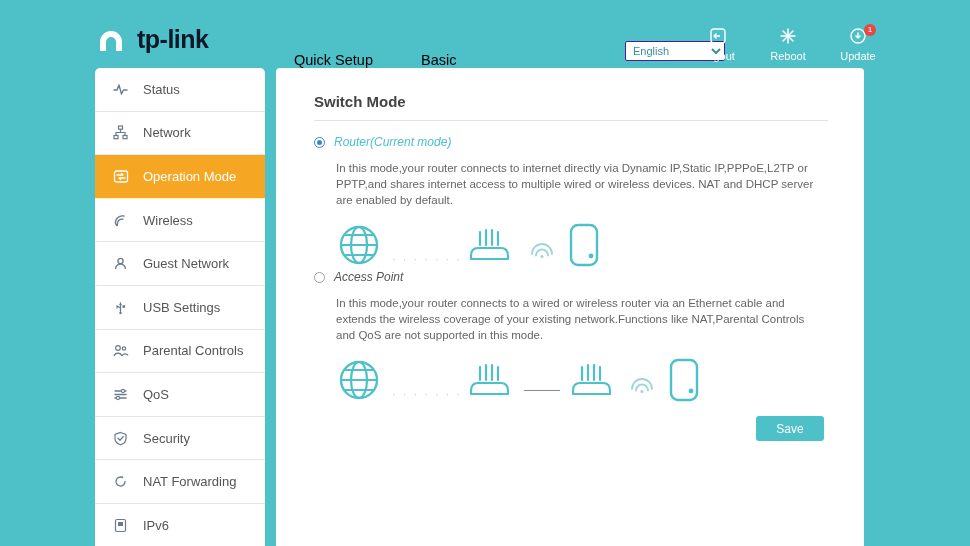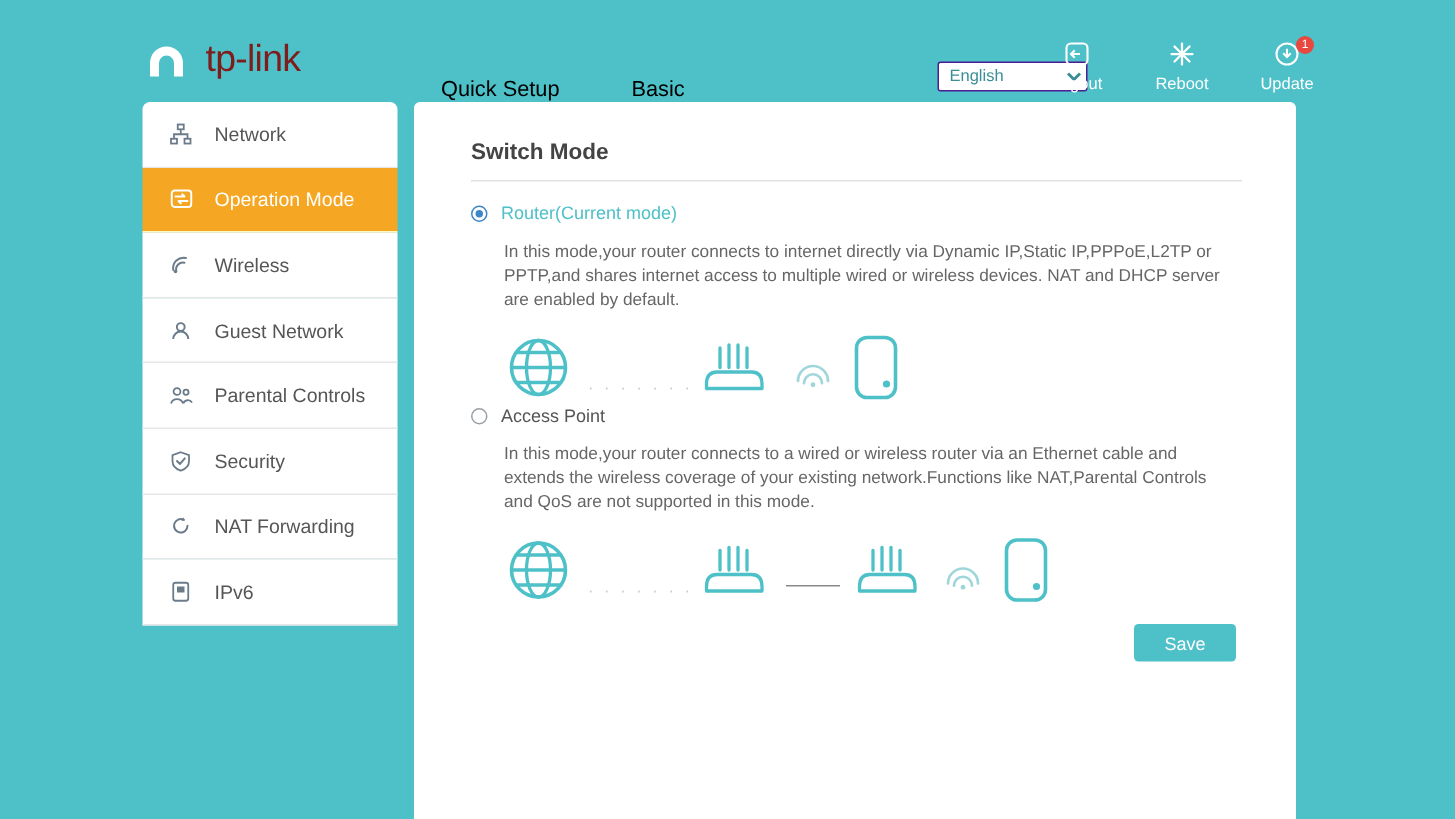--- a/index.html
+++ b/index.html
@@ -28,24 +28,24 @@
     left: 95px; top: 22px;
     display: flex;
     align-items: center;
     gap: 8px;
   }
   .logo-mark {
     width: 34px; height: 34px;
     position: relative;
   }
   .logo-text {
-    color: #7f1d1d;
+    color: #0f172a;
     font-size: 25px;
     letter-spacing: -0.5px;
-    font-weight: 400;
+    font-weight: 700;
   }
   .topnav {
     position: absolute;
     left: 270px; top: 36px;
     display: flex;
     align-items: flex-end;
     height: 42px;
   }
   .topnav-item {
     color: #000000;
@@ -175,20 +175,21 @@
     position: absolute;
     left: 2px; top: 2px;
     width: 5px; height: 5px;
     border-radius: 50%;
     background: #3f86c6;
   }
   .radio-label {
     font-size: 12px;
     color: #4dc0c8;
     cursor: pointer;
+    font-style: italic;
   }
   .radio-label.plain { color: #555555; }
   .mode-desc {
     margin: 9px 0 0 22px;
     font-size: 11.5px;
     color: #666666;
     line-height: 16px;
     width: 480px;
   }
   .diagram {
@@ -284,20 +285,28 @@
         </span>
         <span class="lbl">Update</span>
       </div>
     </div>
   </div>
 
   <div class="sidebar">
     <div class="side-item">
       <span class="side-icon">
         <svg width="15" height="15" viewBox="0 0 15 15">
+            <path d="M1 8 H4 L6 3 L8.5 12 L10.5 8 H14" fill="none" stroke="currentColor" stroke-width="1.4" stroke-linecap="round" stroke-linejoin="round"></path>
+          </svg>
+      </span>
+      <span class="side-label">Status</span>
+    </div>
+    <div class="side-item">
+      <span class="side-icon">
+        <svg width="15" height="15" viewBox="0 0 15 15">
             <rect x="5.5" y="1" width="4" height="3.2" fill="none" stroke="currentColor" stroke-width="1.2"></rect>
             <rect x="1" y="10.5" width="4" height="3.2" fill="none" stroke="currentColor" stroke-width="1.2"></rect>
             <rect x="10" y="10.5" width="4" height="3.2" fill="none" stroke="currentColor" stroke-width="1.2"></rect>
             <path d="M7.5 4.2 V7.5 M3 10.5 V7.5 H12 V10.5" fill="none" stroke="currentColor" stroke-width="1.2"></path>
           </svg>
       </span>
       <span class="side-label">Network</span>
     </div>
     <div class="side-item active">
       <span class="side-icon">
@@ -322,27 +331,53 @@
       <span class="side-icon">
         <svg width="15" height="15" viewBox="0 0 15 15">
             <circle cx="7.5" cy="5" r="2.6" fill="none" stroke="currentColor" stroke-width="1.3"></circle>
             <path d="M2.5 13 A5 5 0 0 1 12.5 13" fill="none" stroke="currentColor" stroke-width="1.3"></path>
           </svg>
       </span>
       <span class="side-label">Guest Network</span>
     </div>
     <div class="side-item">
       <span class="side-icon">
+        <svg width="15" height="15" viewBox="0 0 15 15">
+            <path d="M7.5 13 V3" stroke="currentColor" stroke-width="1.3" stroke-linecap="round"></path>
+            <circle cx="7.5" cy="13" r="1.2" fill="currentColor"></circle>
+            <path d="M7.5 3 L6 5 H9 Z" fill="currentColor"></path>
+            <path d="M7.5 8 L4 6 V8.5" fill="none" stroke="currentColor" stroke-width="1.2"></path>
+            <rect x="9.5" y="5.2" width="2.6" height="2.6" fill="currentColor"></rect>
+          </svg>
+      </span>
+      <span class="side-label">USB Settings</span>
+    </div>
+    <div class="side-item">
+      <span class="side-icon">
         <svg width="16" height="15" viewBox="0 0 16 15">
             <circle cx="5" cy="5" r="2.3" fill="none" stroke="currentColor" stroke-width="1.2"></circle>
             <circle cx="11" cy="5.5" r="1.7" fill="none" stroke="currentColor" stroke-width="1.2"></circle>
             <path d="M1 13 A4.2 4.2 0 0 1 9 13 M9.2 13 A3.2 3.2 0 0 1 15 12.4" fill="none" stroke="currentColor" stroke-width="1.2"></path>
           </svg>
       </span>
       <span class="side-label">Parental Controls</span>
+    </div>
+    <div class="side-item">
+      <span class="side-icon">
+        <svg width="15" height="15" viewBox="0 0 15 15">
+            <g stroke="currentColor" stroke-width="1.3" stroke-linecap="round">
+              <line x1="2" y1="4" x2="13" y2="4"></line>
+              <line x1="2" y1="7.5" x2="13" y2="7.5"></line>
+              <line x1="2" y1="11" x2="13" y2="11"></line>
+            </g>
+            <circle cx="10" cy="4" r="1.6" fill="#fff" stroke="currentColor" stroke-width="1.1"></circle>
+            <circle cx="5" cy="11" r="1.6" fill="#fff" stroke="currentColor" stroke-width="1.1"></circle>
+          </svg>
+      </span>
+      <span class="side-label">QoS</span>
     </div>
     <div class="side-item">
       <span class="side-icon">
         <svg width="15" height="15" viewBox="0 0 15 15">
             <path d="M7.5 1.5 L13 3.5 V7.5 C13 10.5 10.5 12.8 7.5 13.8 C4.5 12.8 2 10.5 2 7.5 V3.5 Z" fill="none" stroke="currentColor" stroke-width="1.2"></path>
             <path d="M5 7.3 L7 9.3 L10.2 5.6" fill="none" stroke="currentColor" stroke-width="1.3" stroke-linecap="round" stroke-linejoin="round"></path>
           </svg>
       </span>
       <span class="side-label">Security</span>
     </div>

